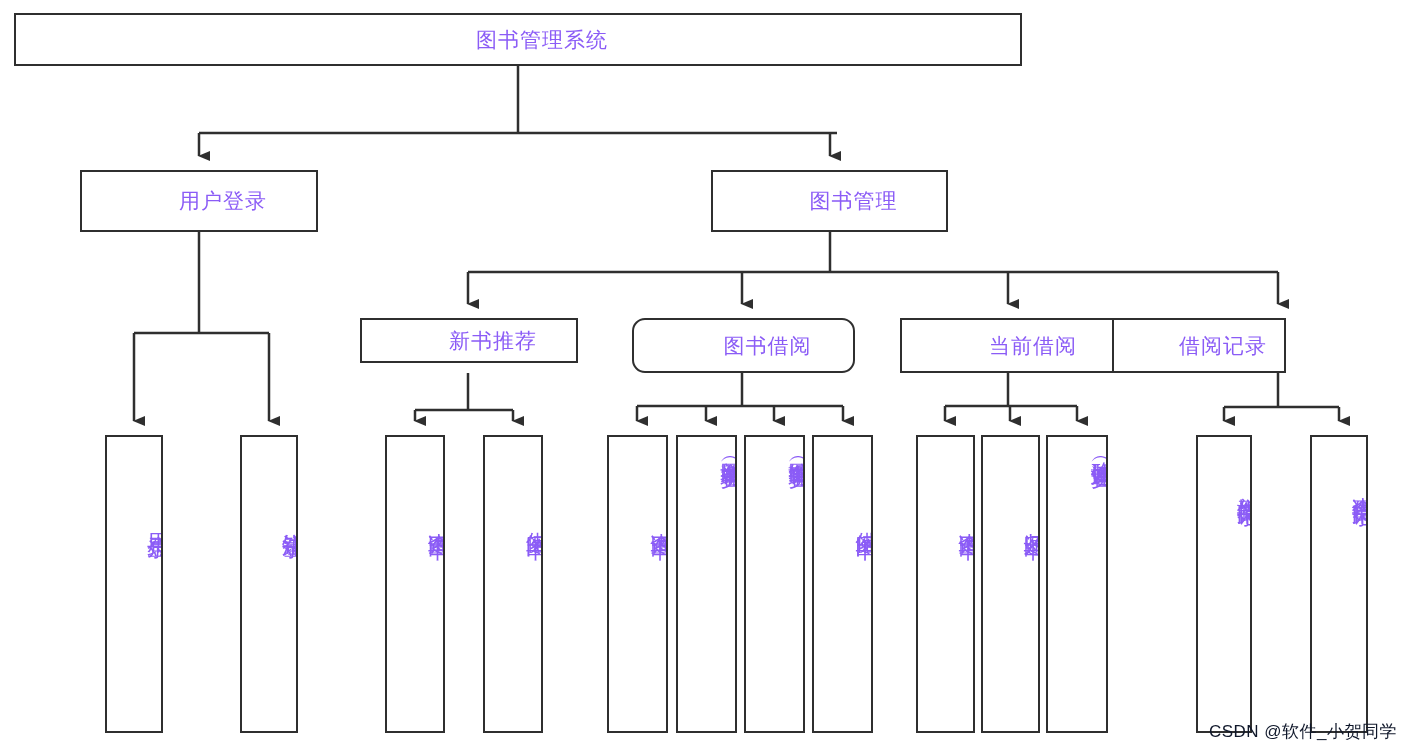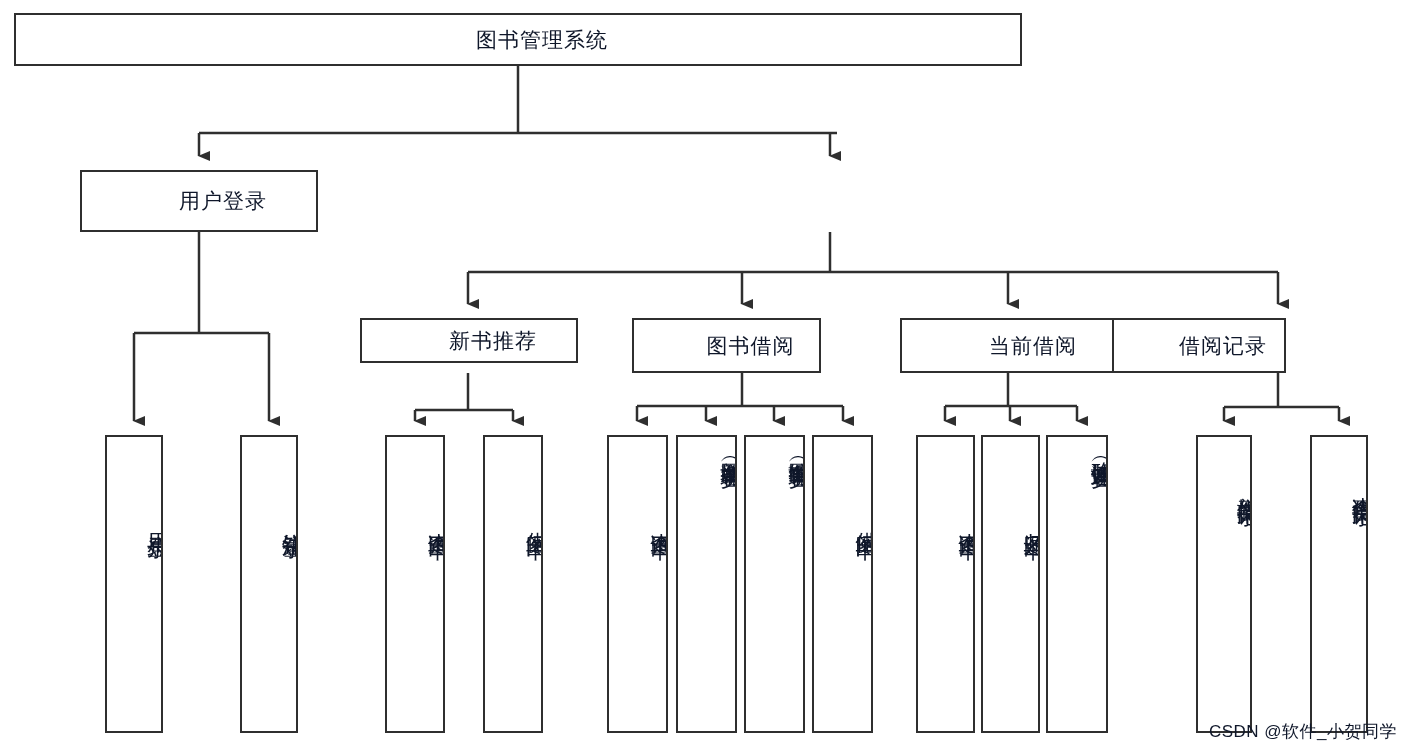--- a/index.html
+++ b/index.html
@@ -28,21 +28,21 @@
     pointer-events: none;
   }
   .node {
     position: absolute;
     box-sizing: border-box;
     background: #ffffff;
     border: 2.5px solid #2f2f2f;
     display: flex;
     align-items: center;
     justify-content: center;
-    color: #0f172a;
+    color: #8b5cf6;
     overflow: hidden;
     padding-left: 48px;
   }
   .node-h {
     font-size: 21px;
     letter-spacing: 1px;
     line-height: 1.2;
     white-space: nowrap;
   }
   .node-v {
@@ -141,26 +141,29 @@
   </svg>
 
   <div class="node node-h" style="left:14px; top:13px; width:1008px; height:53px;">
     <span>图书管理系统</span>
   </div>
 
   <div class="node node-h" style="left:80px; top:170px; width:238px; height:62px;">
     <span>用户登录</span>
   </div>
 
+  <div class="node node-h" style="left:711px; top:170px; width:237px; height:62px;">
+    <span>图书管理</span>
+  </div>
 
   <div class="node node-h" style="left:360px; top:318px; width:218px; height:45px;">
     <span>新书推荐</span>
   </div>
 
-  <div class="node node-h" style="left:632px; top:318px; width:189px; height:55px;">
+  <div class="node node-h" style="left:632px; top:318px; width:223px; height:55px;border-radius:13px;">
     <span>图书借阅</span>
   </div>
 
   <div class="node node-h" style="left:900px; top:318px; width:218px; height:55px;">
     <span>当前借阅</span>
   </div>
 
   <div class="node node-h" style="left:1112px; top:318px; width:174px; height:55px;">
     <span>借阅记录</span>
   </div>

